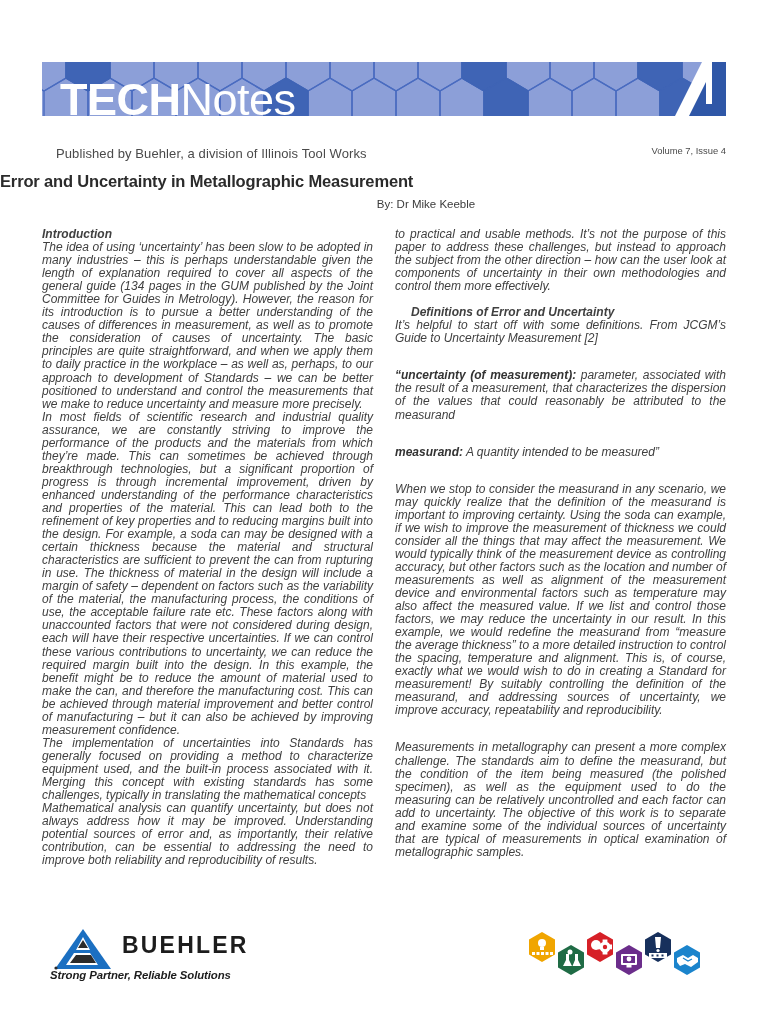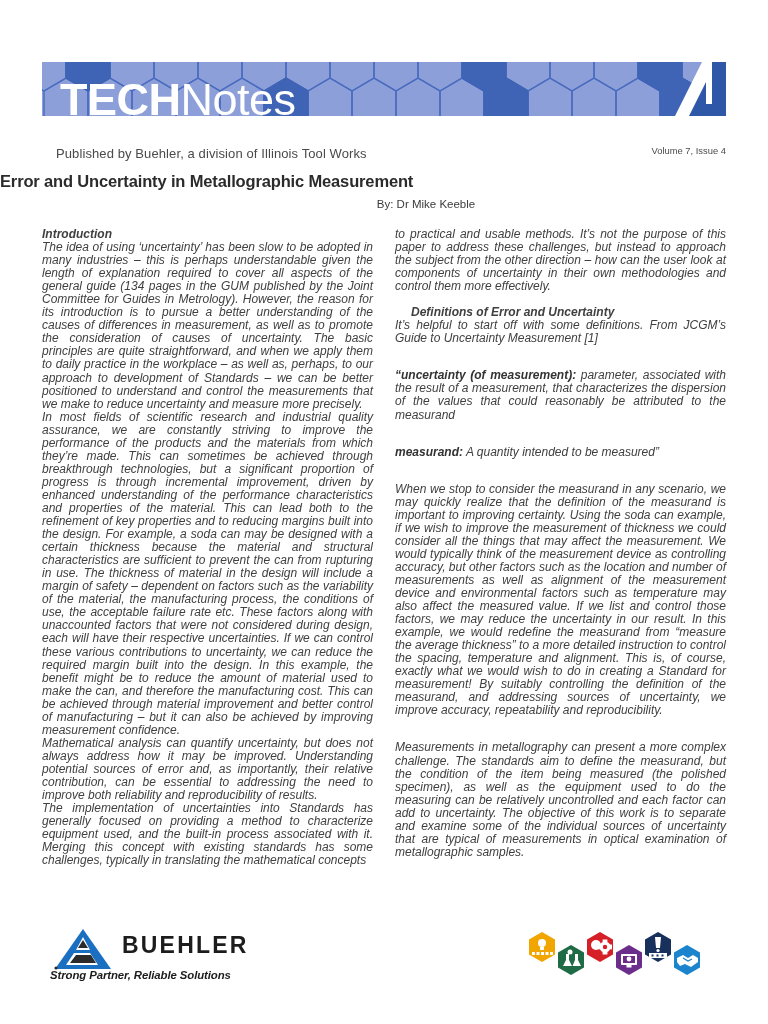--- a/index.html
+++ b/index.html
@@ -286,28 +286,28 @@
 
   <div class="doc-title">Error and Uncertainty in Metallographic Measurement</div>
   <div class="byline">By: Dr Mike Keeble</div>
 
   <div class="columns">
 
     <div class="col">
       <p class="section-head">Introduction</p>
       <p>The idea of using ‘uncertainty’ has been slow to be adopted in many industries – this is perhaps understandable given the length of explanation required to cover all aspects of the general guide (134 pages in the GUM published by the Joint Committee for Guides in Metrology).  However, the reason for its introduction is to pursue a better understanding of the causes of differences in measurement, as well as to promote the consideration of causes of uncertainty.  The basic principles are quite straightforward, and when we apply them to daily practice in the workplace – as well as, perhaps, to our approach to development of Standards – we can be better positioned to understand and control the measurements that we make to reduce uncertainty and measure more precisely.</p>
       <p>In most fields of scientific research and industrial quality assurance, we are constantly striving to improve the performance of the products and the materials from which they’re made.  This can sometimes be achieved through breakthrough technologies, but a significant proportion of progress is through incremental improvement, driven by enhanced understanding of the performance characteristics and properties of the material.  This can lead both to the refinement of key properties and to reducing margins built into the design.  For example, a soda can may be designed with a certain thickness because the material and structural characteristics are sufficient to prevent the can from rupturing in use.  The thickness of material in the design will include a margin of safety – dependent on factors such as the variability of the material, the manufacturing process, the conditions of use, the acceptable failure rate etc.  These factors along with unaccounted factors that were not considered during design, each will have their respective uncertainties.  If we can control these various contributions to uncertainty, we can reduce the required margin built into the design.  In this example, the benefit might be to reduce the amount of material used to make the can, and therefore the manufacturing cost. This can be achieved through material improvement and better control of manufacturing – but it can also be achieved by improving measurement confidence.</p>
+      <p>The implementation of uncertainties into Standards has generally focused on providing a method to characterize equipment used, and the built-in process associated with it.  Merging this concept with existing standards has some challenges, typically in translating the mathematical concepts</p>
       <p>Mathematical analysis can quantify uncertainty, but does not always address how it may be improved.  Understanding potential sources of error and, as importantly, their relative contribution, can be essential to addressing the need to improve both reliability and reproducibility of results.</p>
-      <p>The implementation of uncertainties into Standards has generally focused on providing a method to characterize equipment used, and the built-in process associated with it.  Merging this concept with existing standards has some challenges, typically in translating the mathematical concepts</p>
     </div>
 
     <div class="col">
       <p>to practical and usable methods.  It’s not the purpose of this paper to address these challenges, but instead to approach the subject from the other direction – how can the user look at components of uncertainty in their own methodologies and control them more effectively.</p>
       <p class="section-head spaced">Definitions of Error and Uncertainty</p>
-      <p>It’s helpful to start off with some definitions.  From JCGM’s Guide to Uncertainty Measurement [1]</p>
+      <p>It’s helpful to start off with some definitions.  From JCGM’s Guide to Uncertainty Measurement [2]</p>
       <p class="gap-before"><b>“uncertainty (of measurement):</b><span> parameter, associated with the result of a measurement, that characterizes the dispersion of the values that could reasonably be attributed to the measurand</span></p>
       <p class="gap-before"><b>measurand:</b><span> A quantity intended to be measured”</span></p>
       <p class="gap-before">When we stop to consider the measurand in any scenario, we may quickly realize that the definition of the measurand is important to improving certainty. Using the soda can example, if we wish to improve the measurement of thickness we could consider all the things that may affect the measurement.  We would typically think of the measurement device as controlling accuracy, but other factors such as the location and number of measurements as well as alignment of the measurement device and environmental factors such as temperature may also affect the measured value.  If we list and control those factors, we may reduce the uncertainty in our result.  In this example, we would redefine the measurand from “measure the average thickness” to a more detailed instruction to control the spacing, temperature and alignment.  This is, of course, exactly what we would wish to do in creating a Standard for measurement! By suitably controlling the definition of the measurand, and addressing sources of uncertainty, we improve accuracy, repeatability and reproducibility.</p>
       <p class="gap-before">Measurements in metallography can present a more complex challenge.  The standards aim to define the measurand, but the condition of the item being measured (the polished specimen), as well as the equipment used to do the measuring can be relatively uncontrolled and each factor can add to uncertainty.  The objective of this work is to separate and examine some of the individual sources of uncertainty that are typical of measurements in optical examination of metallographic samples.</p>
     </div>
 
   </div>
 
   <div class="footer-logo">
     <svg class="mark" viewBox="0 0 58 42">

